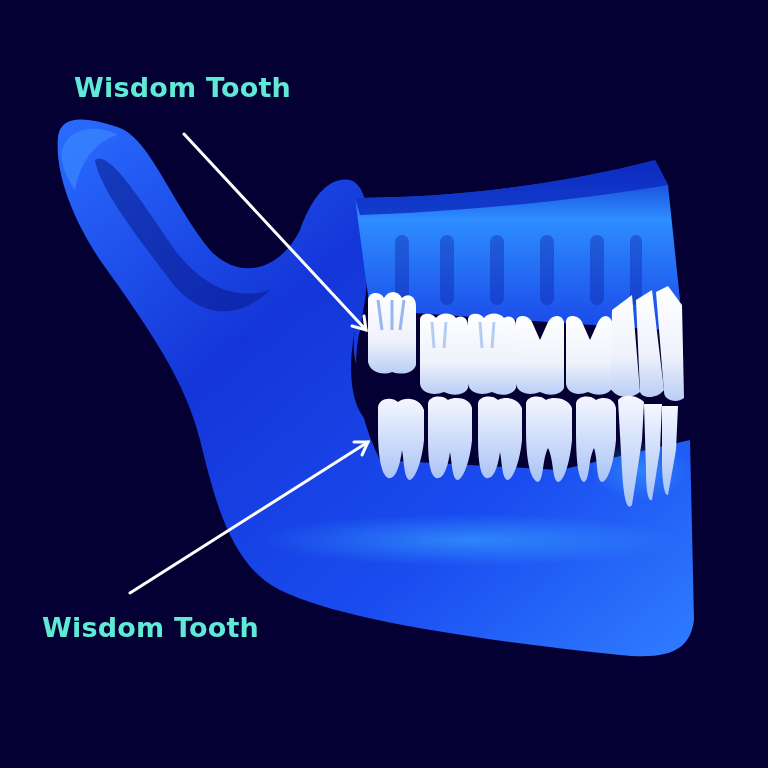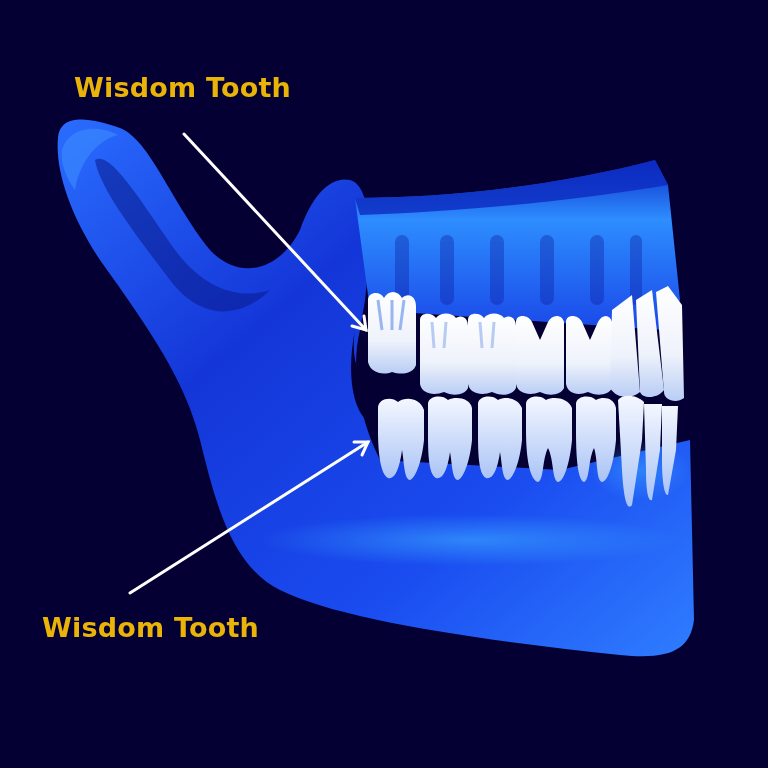--- a/index.html
+++ b/index.html
@@ -1,18 +1,18 @@
 <!DOCTYPE html>
 <html><head>
 <meta charset="utf-8">
 <style>
   html, body { margin:0; padding:0; }
   body { width:768px; height:768px; background:#050033; overflow:hidden; position:relative; font-family:"DejaVu Sans","Liberation Sans",sans-serif; }
   .stage { position:absolute; left:0; top:0; width:768px; height:768px; }
-  .label { position:absolute; color:#eab308; font-weight:bold; font-size:27px; letter-spacing:0.2px; white-space:nowrap; }
+  .label { position:absolute; color:#5eead4; font-weight:bold; font-size:27px; letter-spacing:0.2px; white-space:nowrap; }
   svg { position:absolute; left:0; top:0; }
 </style>
 </head>
 <body>
 
 <div class="stage">
   <svg width="768" height="768" viewBox="0 0 768 768">
     <defs>
       <linearGradient id="jawGrad" x1="0" y1="0" x2="1" y2="1">
         <stop offset="0" stop-color="#2a6dff"></stop>

